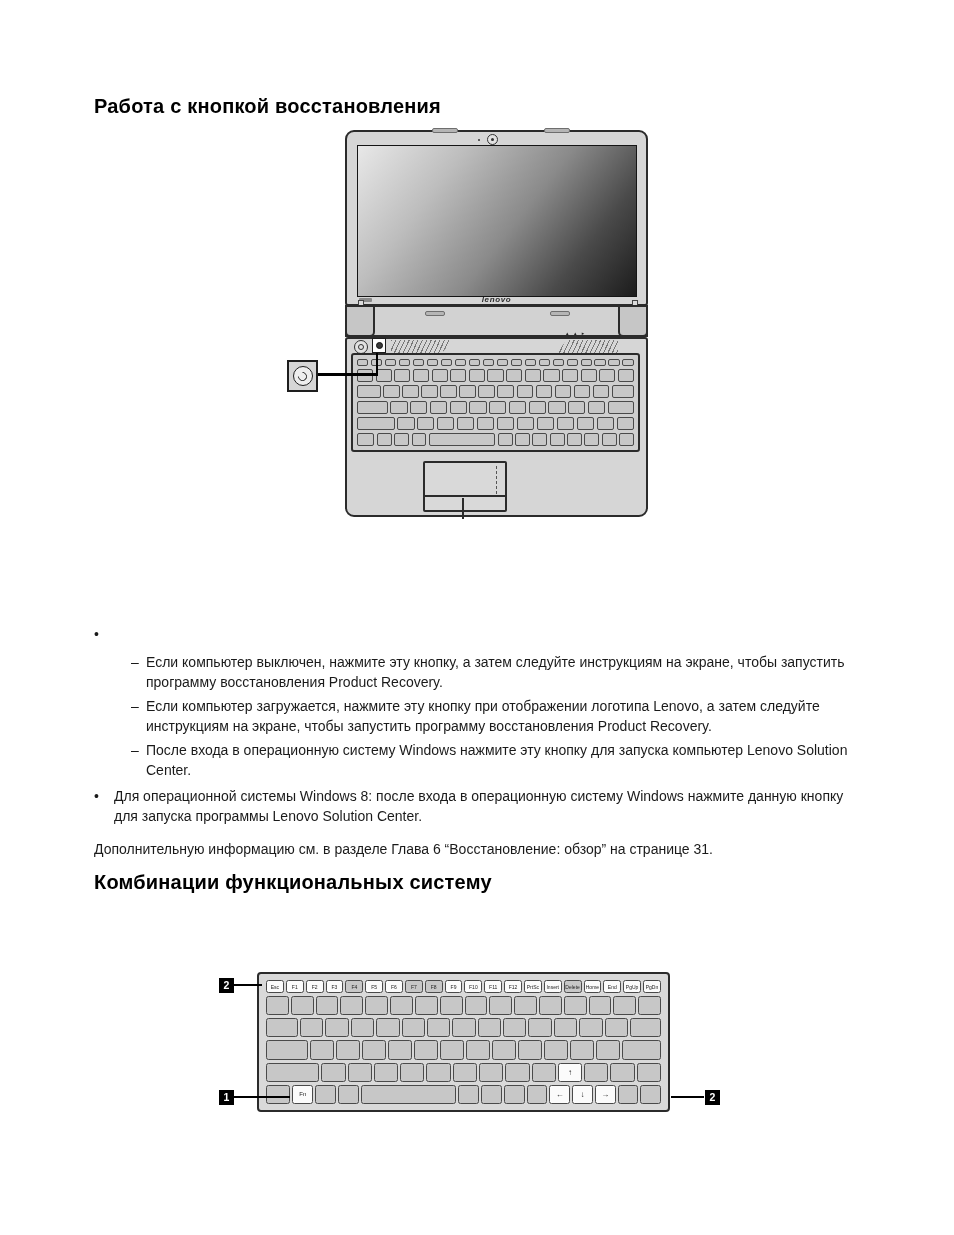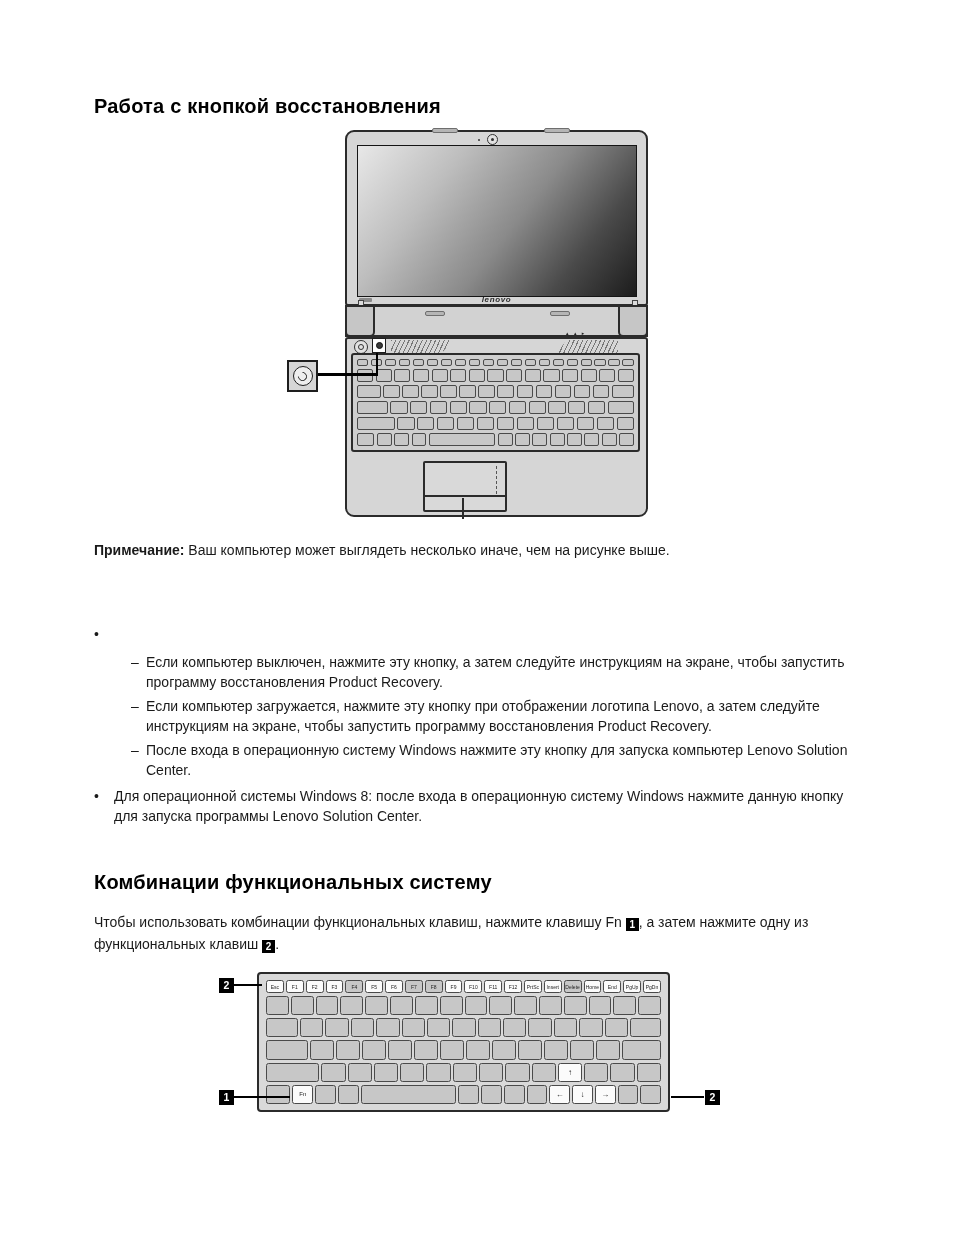--- a/index.html
+++ b/index.html
@@ -221,23 +221,20 @@
 
     <div class="callout-box">
       <div class="rec-circle">
         <div class="rec-arc"></div>
       </div>
     </div>
     <div class="cline" style="left:318px;top:373px;width:60px;height:3px;"></div>
     <div class="cline" style="left:376px;top:353px;width:2px;height:21px;"></div>
   </div>
 
-  <div class="body-text" style="left:94px;top:540px;width:772px;">
-    <b>Примечание:</b><span> Ваш компьютер может выглядеть несколько иначе, чем на рисунке выше.</span>
-  </div>
 
 
   <div class="li" style="left:94px;top:624px;width:772px;">
     <span class="marker" style="width:20px;">•</span>
   </div>
 
   <div class="li" style="left:131px;top:652px;width:730px;">
     <span class="marker" style="width:15px;">–</span>
     <span>Если компьютер выключен, нажмите эту кнопку, а затем следуйте инструкциям на экране, чтобы запустить программу восстановления Product Recovery.</span>
   </div>
@@ -248,26 +245,24 @@
   <div class="li" style="left:131px;top:740px;width:730px;">
     <span class="marker" style="width:15px;">–</span>
     <span>После входа в операционную систему Windows нажмите эту кнопку для запуска компьютер Lenovo Solution Center.</span>
   </div>
 
   <div class="li" style="left:94px;top:786px;width:772px;">
     <span class="marker" style="width:20px;">•</span>
     <span>Для операционной системы Windows 8: после входа в операционную систему Windows нажмите данную кнопку для запуска программы Lenovo Solution Center.</span>
   </div>
 
+  <div class="body-text" style="left:94px;top:839px;width:772px;">Дополнительную информацию см. в разделе Глава 6 “Восстановление: обзор” на странице 31.</div>
 
   <div class="h1" style="top:871px;">Комбинации функциональных систему</div>
 
-  <div class="body-text" style="left:94px;top:911px;width:776px;line-height:22px;">
-    <span>Чтобы использовать комбинации функциональных клавиш, нажмите клавишу Fn </span><span class="badge">1</span><span>, а затем нажмите одну из функциональных клавиш </span><span class="badge">2</span><span>.</span>
-  </div>
 
   <div class="f2frame" id="f2-keys">
       <div class="krow fnrow2">
         <div class="k fk hi" style="flex: 1 1 0%;">Esc</div>
         <div class="k fk hi" style="flex: 1 1 0%;">F1</div>
         <div class="k fk hi" style="flex: 1 1 0%;">F2</div>
         <div class="k fk hi" style="flex: 1 1 0%;">F3</div>
         <div class="k fk" style="flex: 1 1 0%;">F4</div>
         <div class="k fk hi" style="flex: 1 1 0%;">F5</div>
         <div class="k fk hi" style="flex: 1 1 0%;">F6</div>

